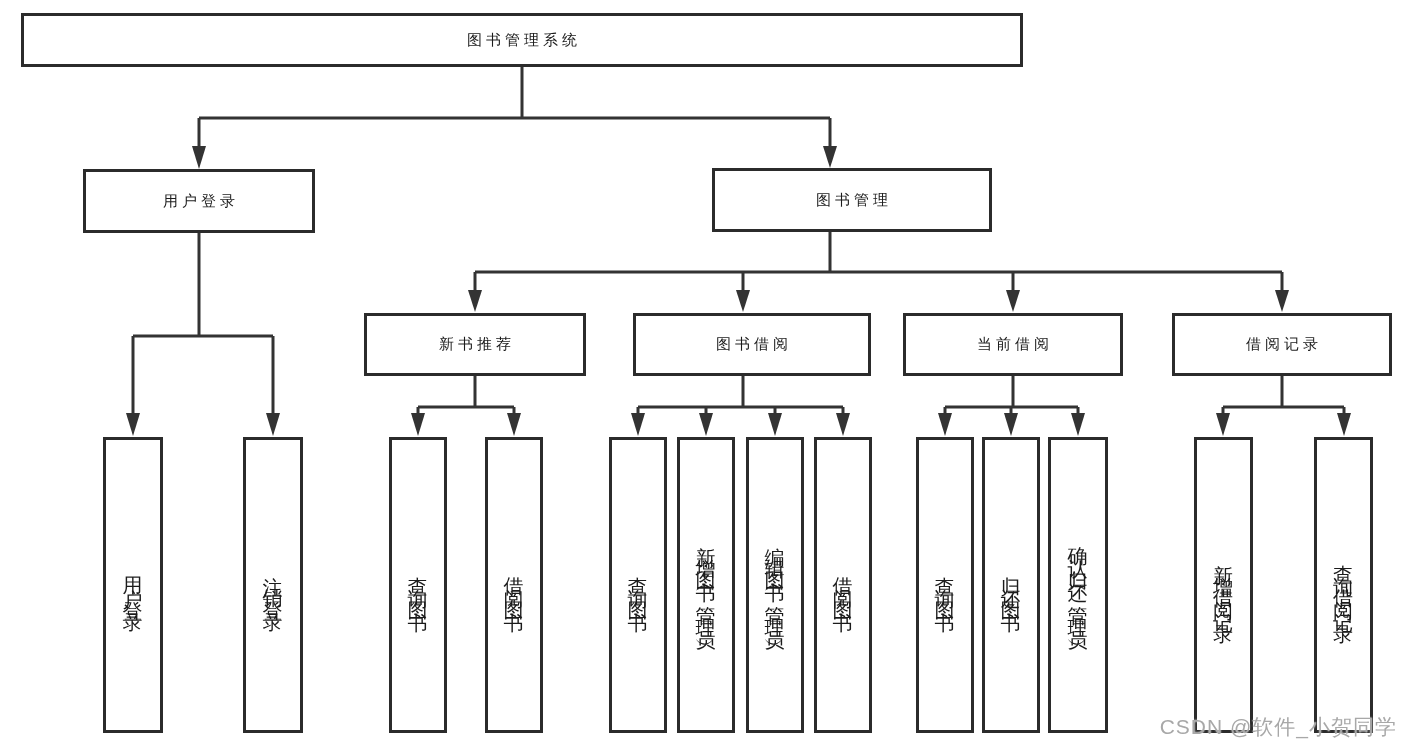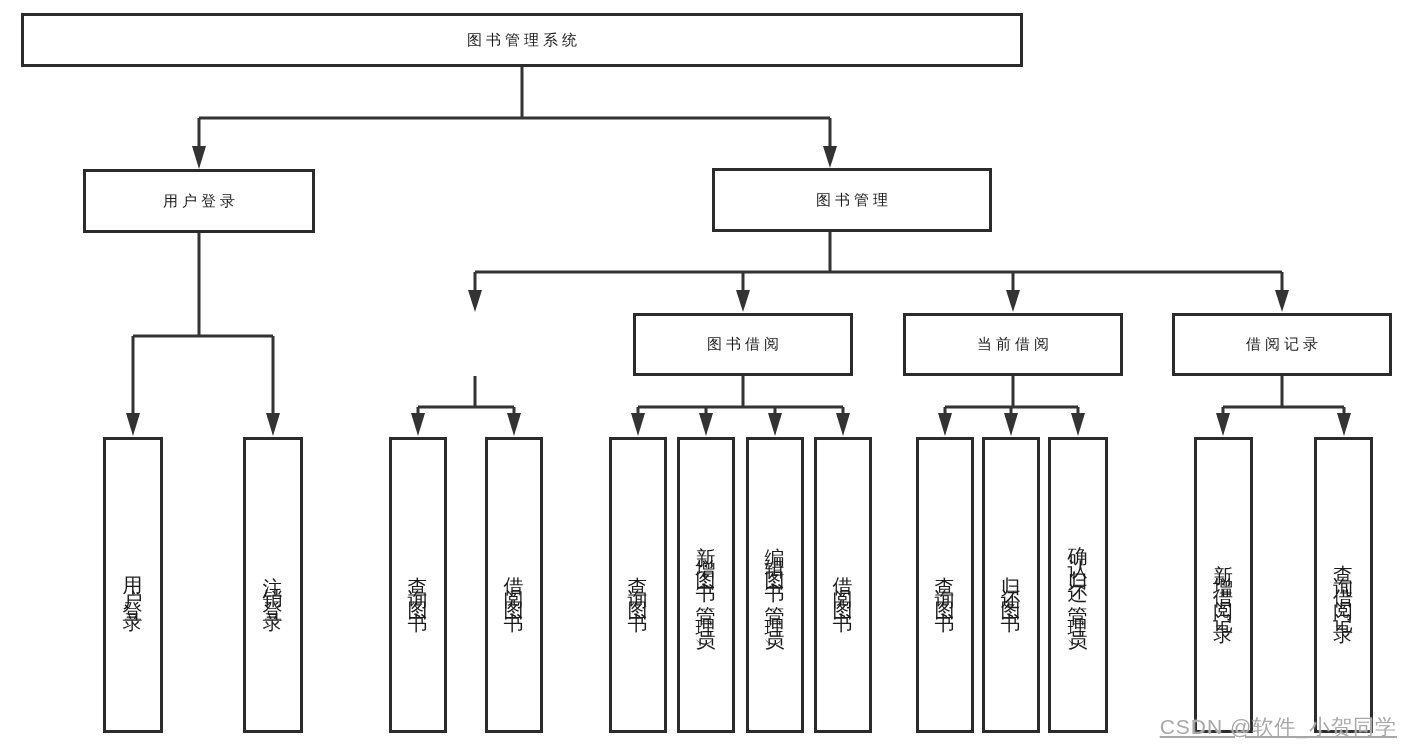--- a/index.html
+++ b/index.html
@@ -48,28 +48,27 @@
   .watermark {
     position: absolute;
     z-index: 3;
     right: 8px;
     bottom: 6px;
     font-size: 21px;
     letter-spacing: 1px;
     color: var(--watermark);
     text-shadow: 0 0 2px #ffffff;
     pointer-events: none;
-    text-decoration: underline;
   }
   
   #n-root   { left: 21px;   top: 13px;  width: 1002px; height: 54px; }
   #n-login  { left: 83px;   top: 169px; width: 232px;  height: 64px; }
   #n-mgmt   { left: 712px;  top: 168px; width: 280px;  height: 64px; }
   #n-newbk  { left: 364px;  top: 313px; width: 222px;  height: 63px; }
-  #n-borrow { left: 633px;  top: 313px; width: 220px;  height: 63px; }
+  #n-borrow { left: 633px;  top: 313px; width: 238px;  height: 63px; }
   #n-curr   { left: 903px;  top: 313px; width: 220px;  height: 63px; }
   #n-record { left: 1172px; top: 313px; width: 220px;  height: 63px; }
   .leaf { top: 437px; height: 296px; }
   #l-ulogin  { left: 103px;  width: 60px; }
   #l-logout  { left: 243px;  width: 60px; }
   #l-nbq     { left: 389px;  width: 58px; }
   #l-nbb     { left: 485px;  width: 58px; }
   #l-bbq     { left: 609px;  width: 58px; }
   #l-bba     { left: 677px;  width: 58px; }
   #l-bbe     { left: 746px;  width: 58px; }
@@ -152,20 +151,21 @@
       <path d="M1344,407 V416"></path>
         <polygon points="1337,413 1351,413 1344,436"></polygon>
     </g>
   </svg>
 
   <div class="node" id="n-root">图书管理系统</div>
 
   <div class="node" id="n-login">用户登录</div>
   <div class="node" id="n-mgmt">图书管理</div>
 
+  <div class="node" id="n-newbk">新书推荐</div>
   <div class="node" id="n-borrow">图书借阅</div>
   <div class="node" id="n-curr">当前借阅</div>
   <div class="node" id="n-record">借阅记录</div>
 
   <div class="node vnode leaf" id="l-ulogin">用户登录</div>
   <div class="node vnode leaf" id="l-logout">注销登录</div>
   <div class="node vnode leaf" id="l-nbq">查询图书</div>
   <div class="node vnode leaf" id="l-nbb">借阅图书</div>
   <div class="node vnode leaf" id="l-bbq">查询图书</div>
   <div class="node vnode leaf" id="l-bba">新增图书（管理员）</div>

